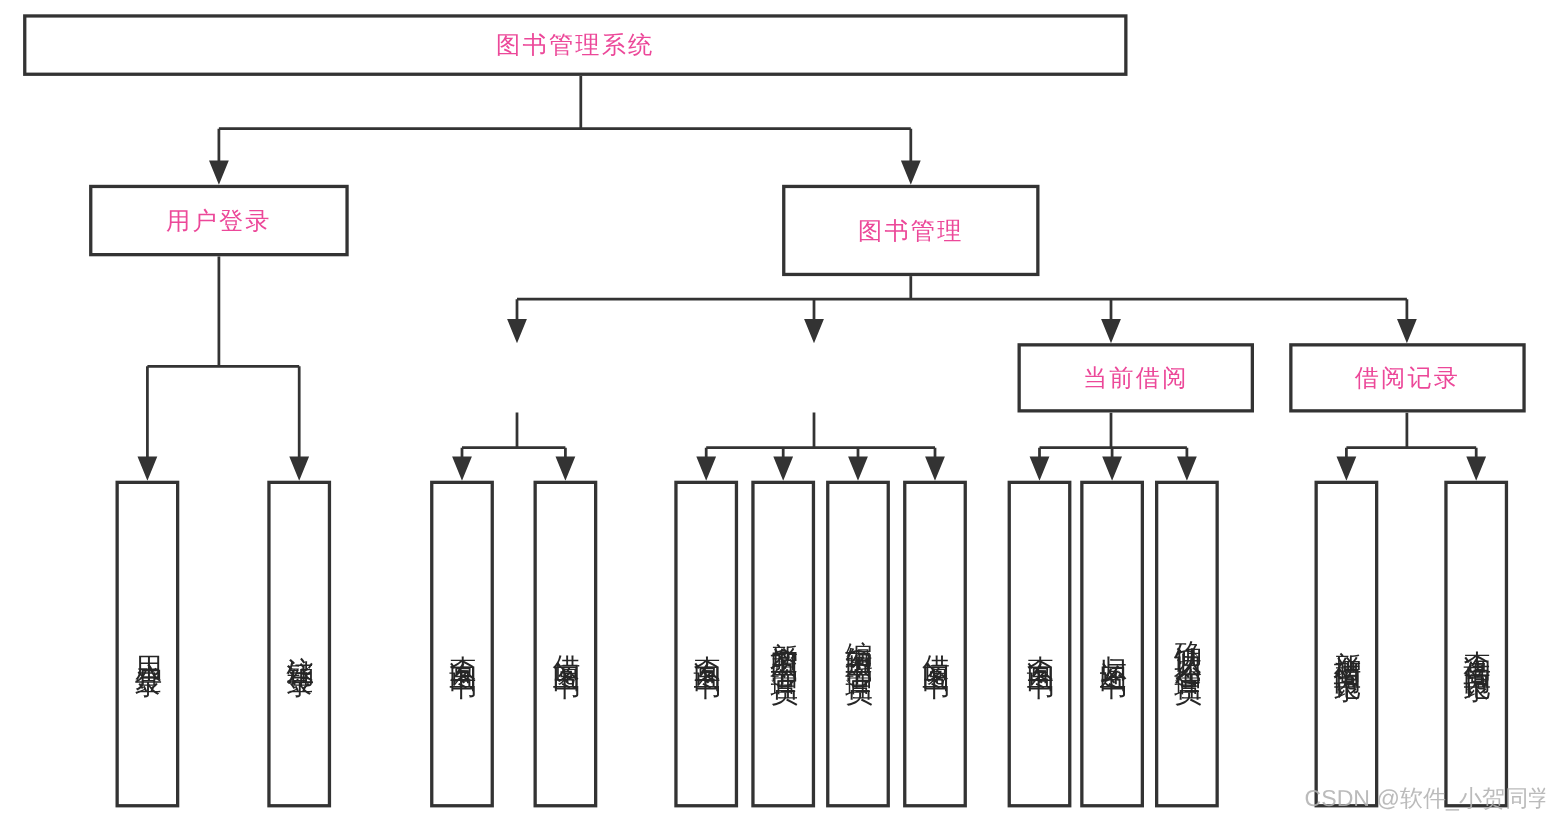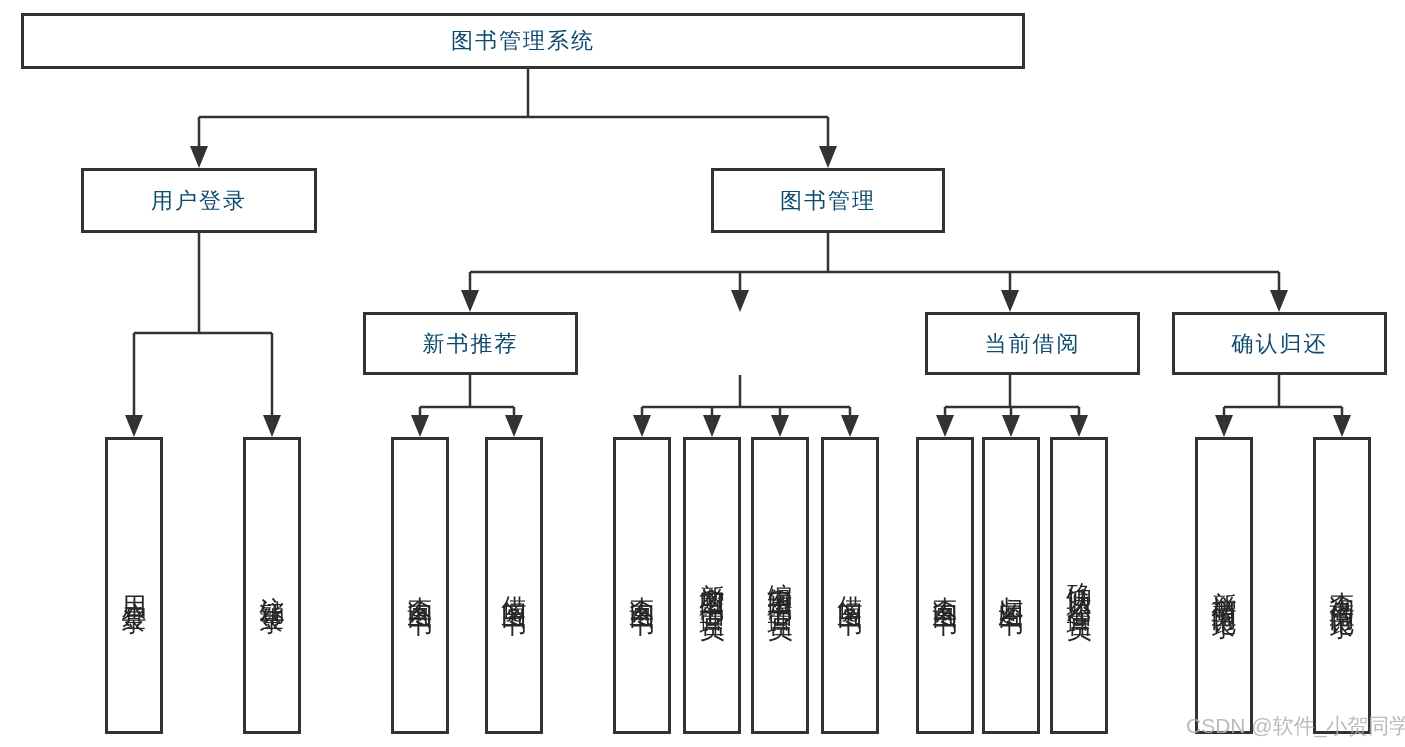--- a/index.html
+++ b/index.html
@@ -32,28 +32,28 @@
     fill: #333333;
   }
   .node {
     position: absolute;
     box-sizing: border-box;
     border: 3px solid #333333;
     background: #ffffff;
     display: flex;
     align-items: center;
     justify-content: center;
-    color: #0c4a6e;
+    color: #ec4899;
     font-size: 22px;
     letter-spacing: 2px;
     white-space: nowrap;
   }
   .root  { left: 21px;  top: 13px;  width: 1004px; height: 56px; }
   .lv2a  { left: 81px;  top: 168px; width: 236px;  height: 65px; }
-  .lv2b  { left: 711px; top: 168px; width: 234px;  height: 65px; }
+  .lv2b  { left: 711px; top: 168px; width: 234px;  height: 83px; }
   .lv3   { top: 312px; width: 215px; height: 63px; }
   .leaf {
     position: absolute;
     box-sizing: border-box;
     top: 437px;
     width: 58px;
     height: 297px;
     border: 3px solid #333333;
     background: #ffffff;
     display: flex;
@@ -123,28 +123,25 @@
     <span>图书管理系统</span>
   </div>
 
   <div class="node lv2a">
     <span>用户登录</span>
   </div>
   <div class="node lv2b">
     <span>图书管理</span>
   </div>
 
-  <div class="node lv3" style="left:363px">
-    <span>新书推荐</span>
-  </div>
   <div class="node lv3" style="left:925px">
     <span>当前借阅</span>
   </div>
   <div class="node lv3" style="left:1172px">
-    <span>确认归还</span>
+    <span>借阅记录</span>
   </div>
 
   <div class="leaf" style="left:105px">
     <span>用户登录</span>
   </div>
   <div class="leaf" style="left:243px">
     <span>注销登录</span>
   </div>
 
   <div class="leaf" style="left:391px">

